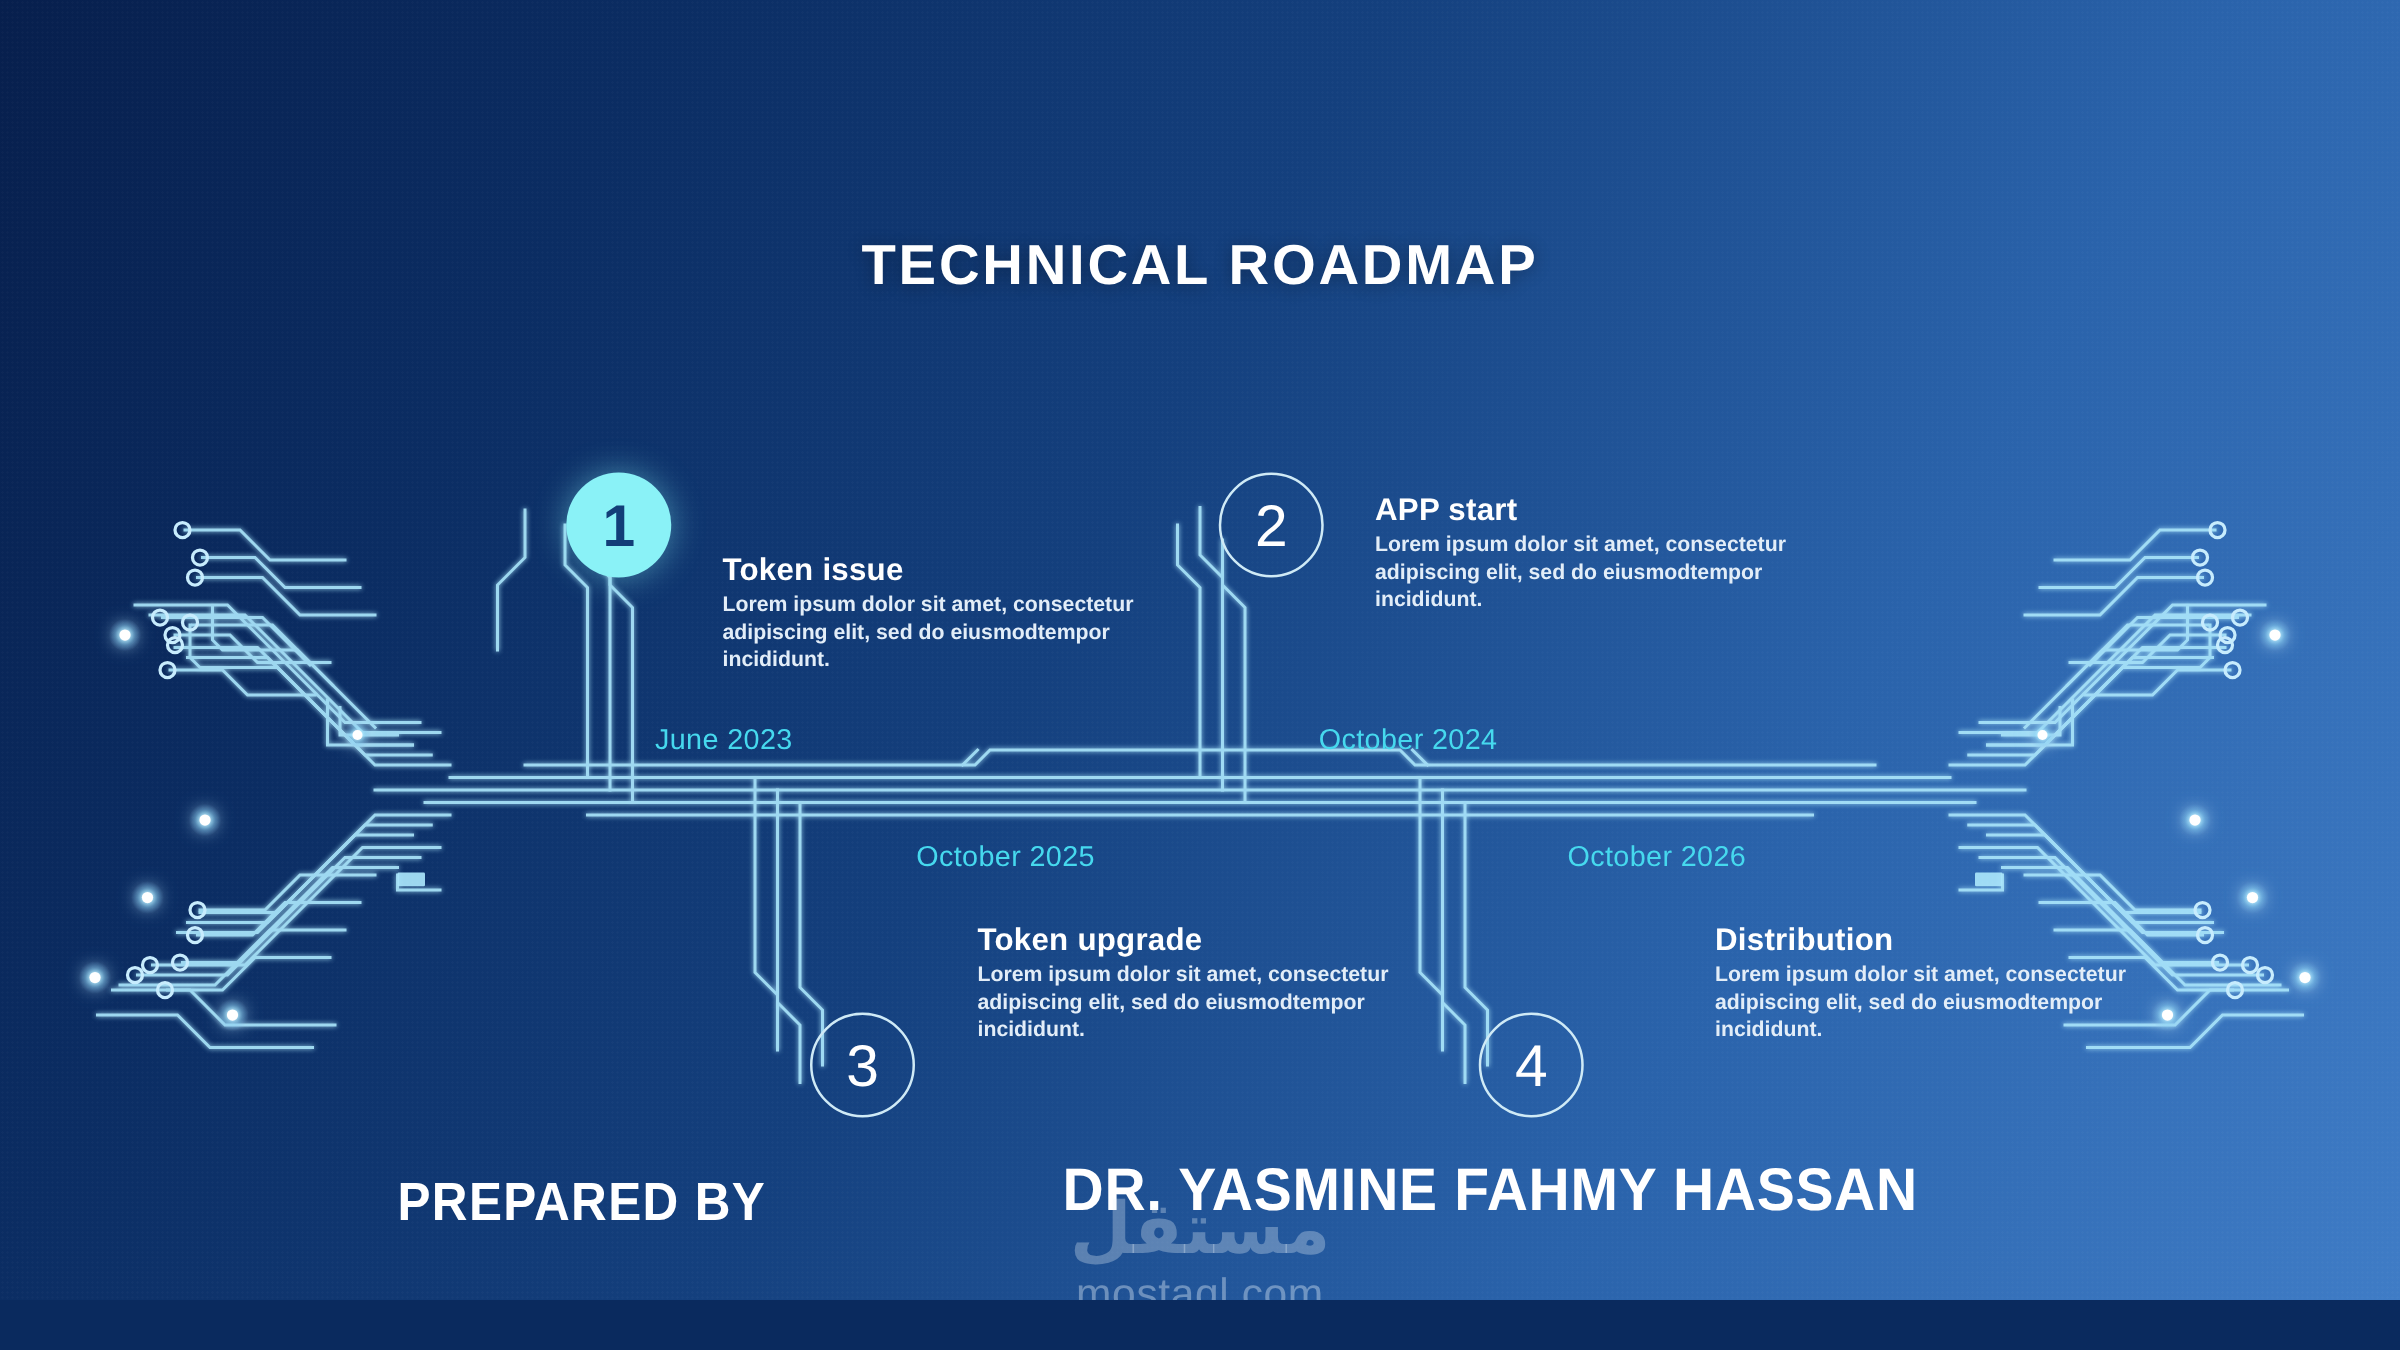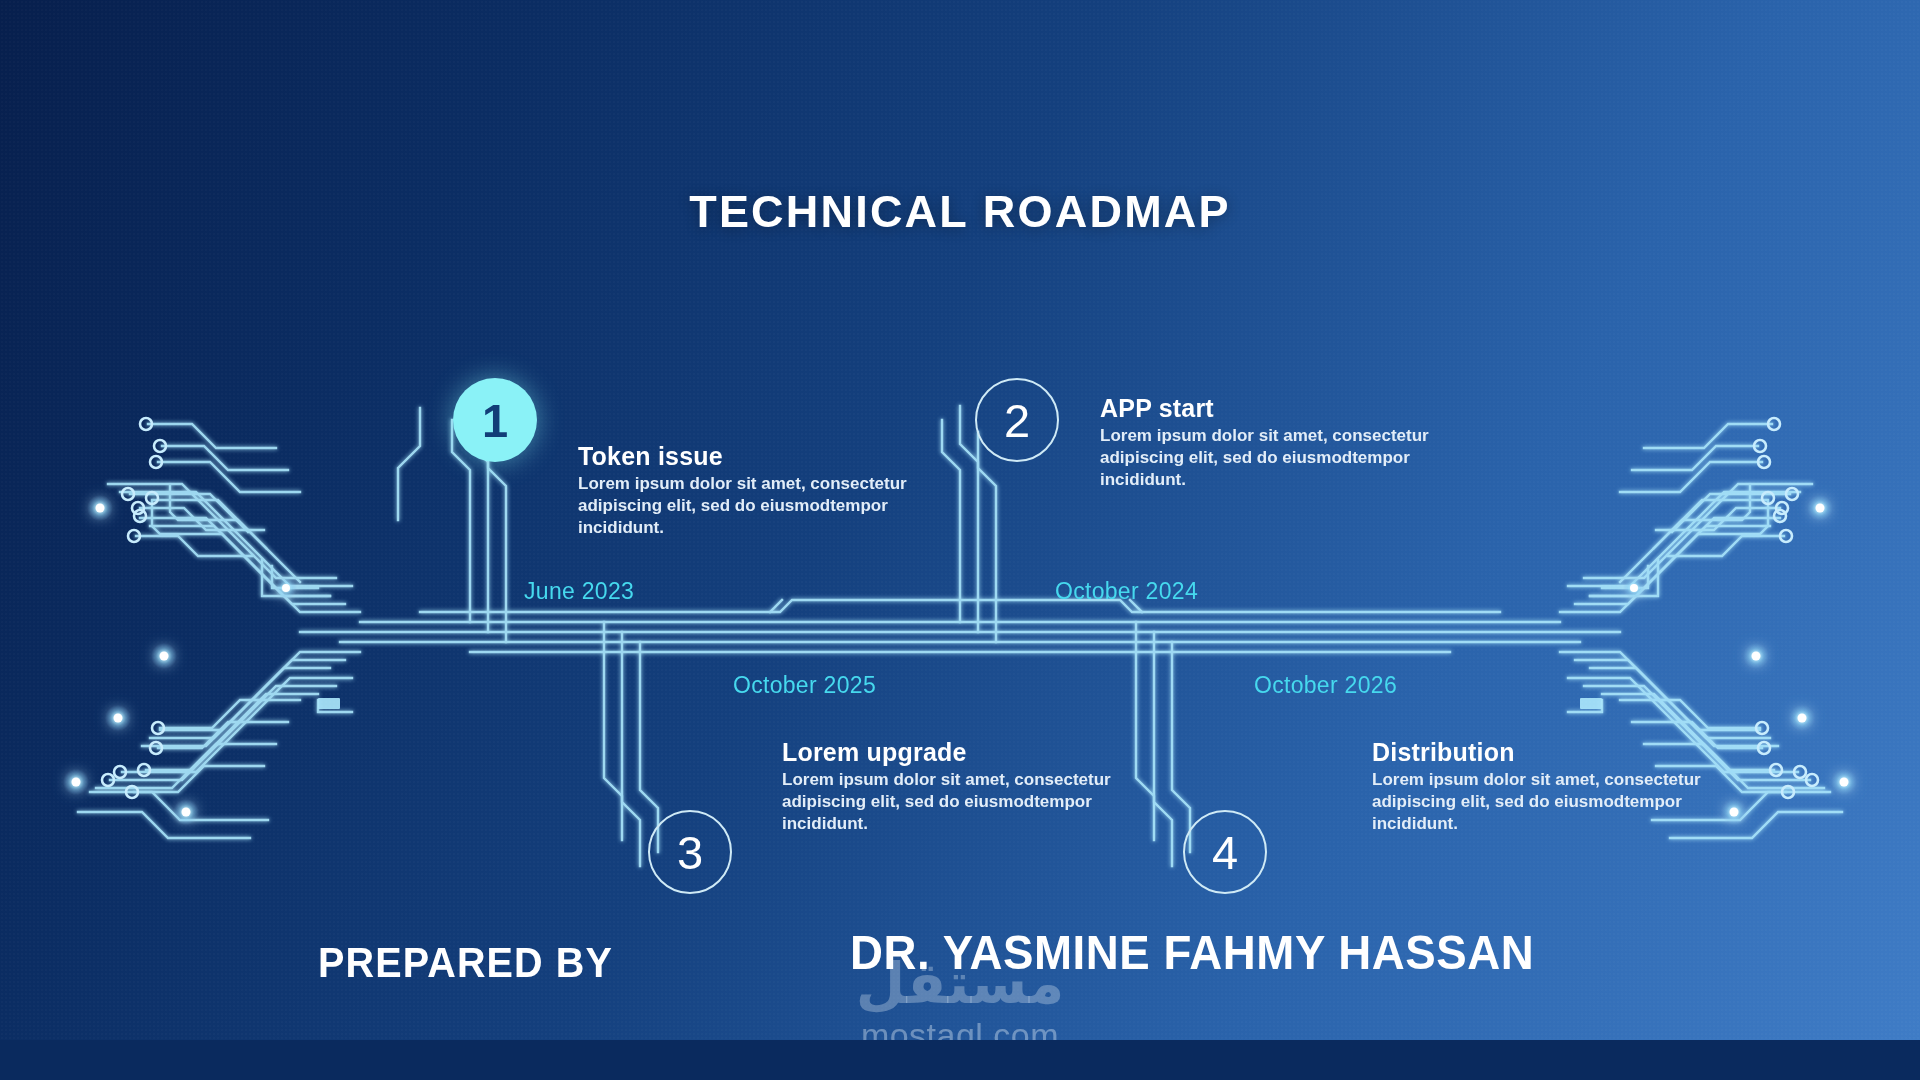--- a/index.html
+++ b/index.html
@@ -299,21 +299,21 @@
     <div class="mtext" style="left:1100px;top:394px;">
       <p class="mtitle">APP start</p>
       <p class="mdesc">Lorem ipsum dolor sit amet, consectetur adipiscing elit, sed do eiusmodtempor incididunt.</p>
     </div>
     <div class="mdate" style="left:1055px;top:578px;">October 2024</div>
   </div>
 
   <div class="milestone">
     <div class="badge outline" style="left:648px;top:810px;">3</div>
     <div class="mtext" style="left:782px;top:738px;">
-      <p class="mtitle">Lorem upgrade</p>
+      <p class="mtitle">Token upgrade</p>
       <p class="mdesc">Lorem ipsum dolor sit amet, consectetur adipiscing elit, sed do eiusmodtempor incididunt.</p>
     </div>
     <div class="mdate" style="left:733px;top:672px;">October 2025</div>
   </div>
 
   <div class="milestone">
     <div class="badge outline" style="left:1183px;top:810px;">4</div>
     <div class="mtext" style="left:1372px;top:738px;">
       <p class="mtitle">Distribution</p>
       <p class="mdesc">Lorem ipsum dolor sit amet, consectetur adipiscing elit, sed do eiusmodtempor incididunt.</p>

